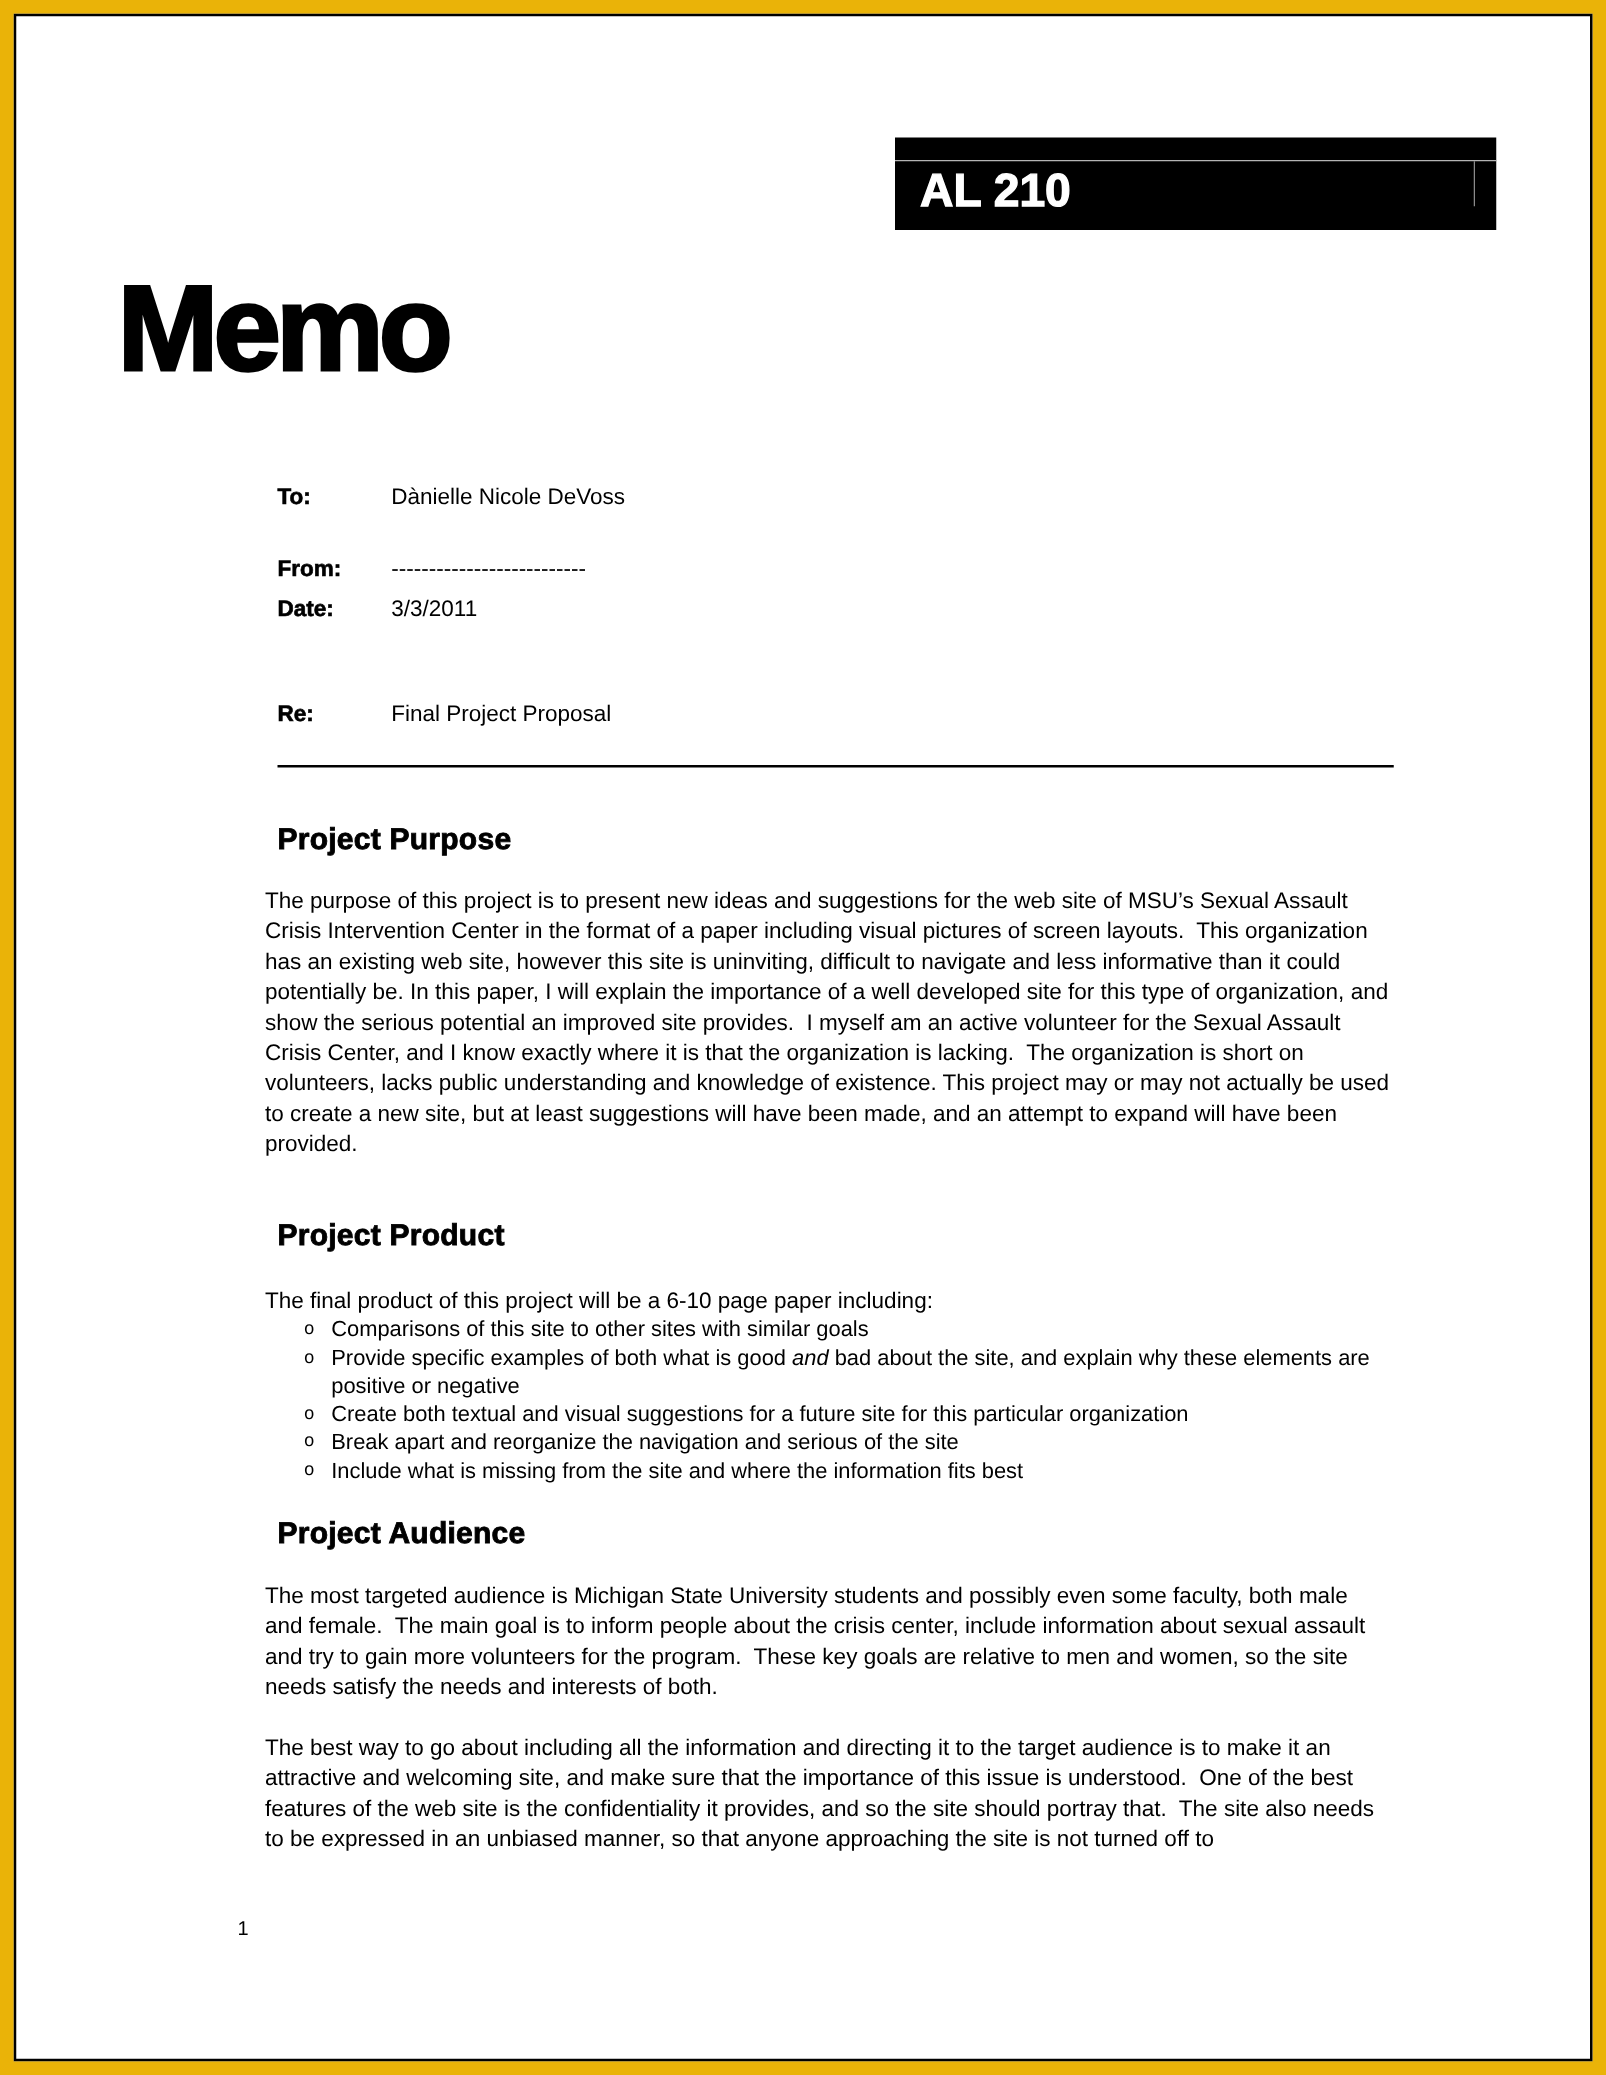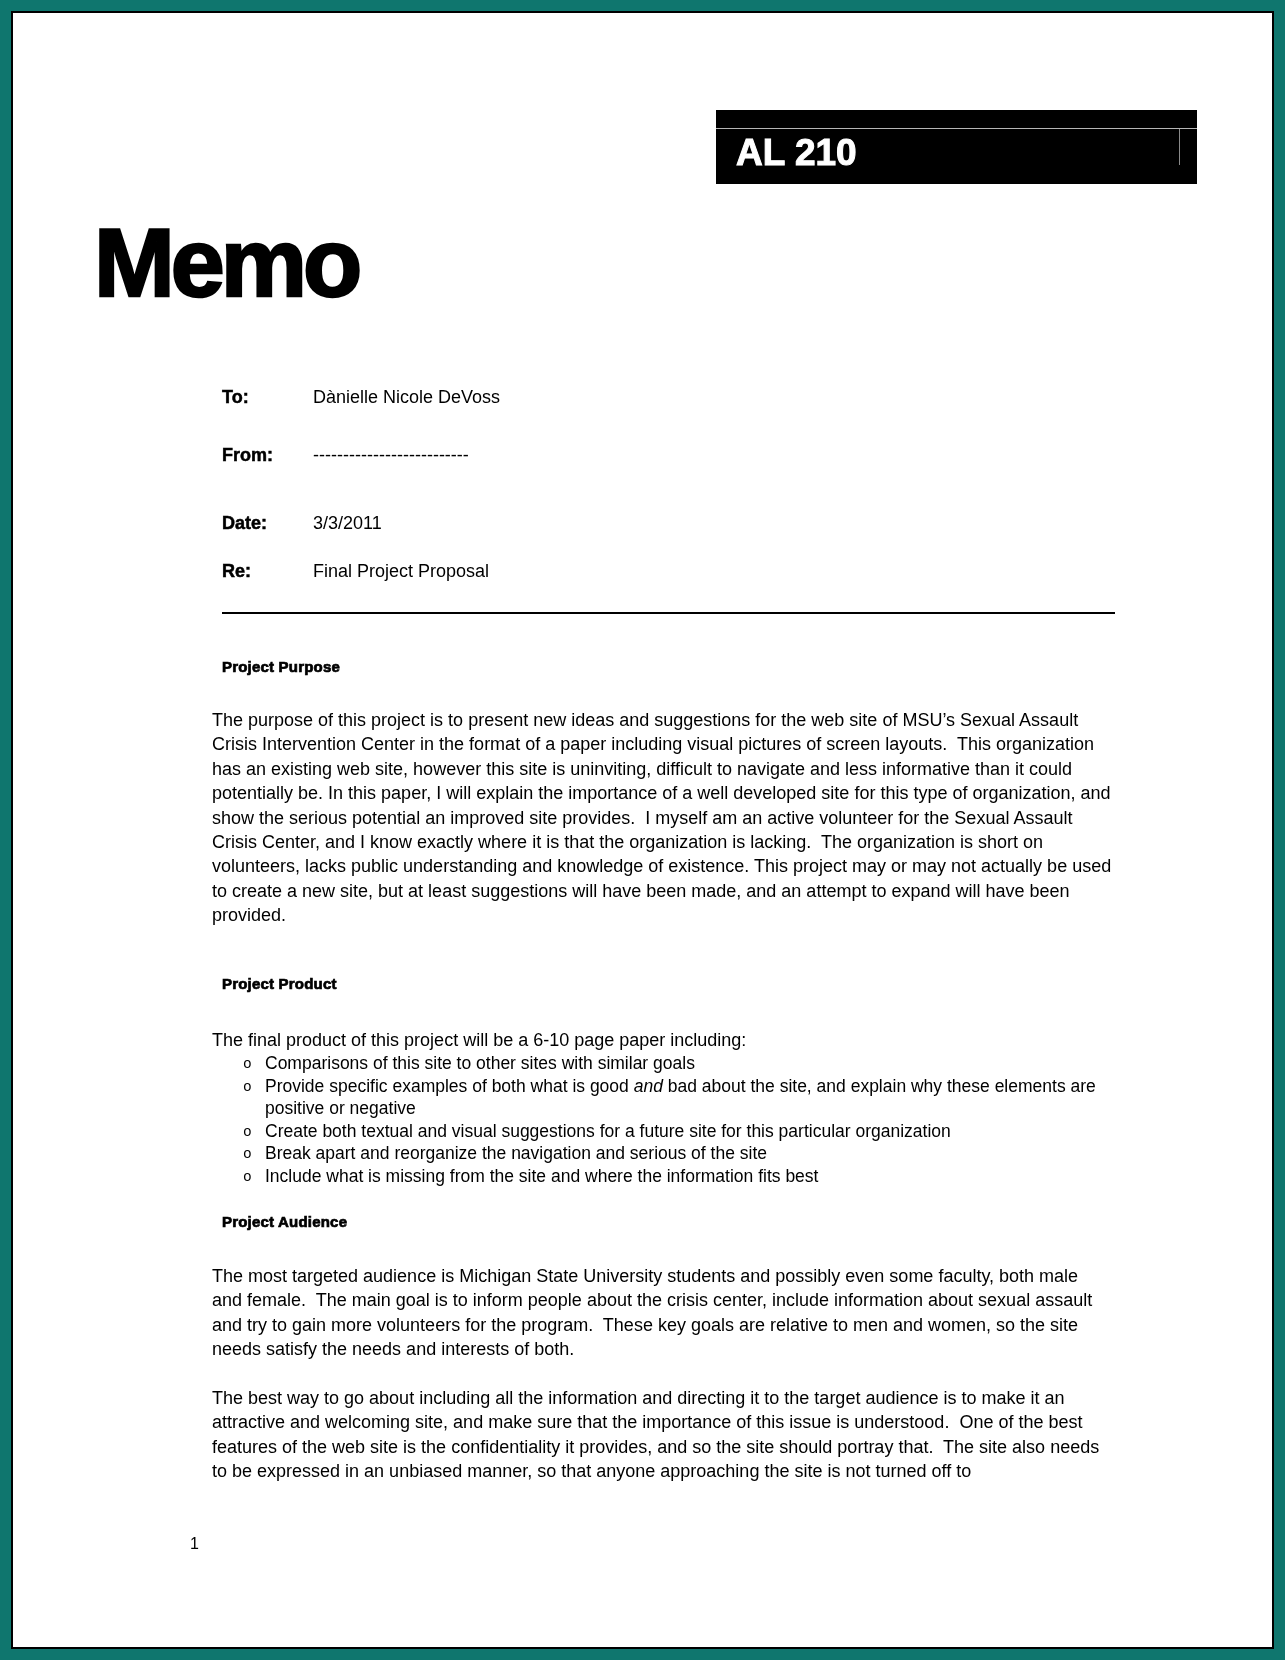--- a/index.html
+++ b/index.html
@@ -1,19 +1,19 @@
 <!DOCTYPE html>
 <html><head>
 <meta charset="utf-8">
 <style>
   html,body{margin:0;padding:0;background:#444;}
   .page{
     position:relative;
     width:1285px;height:1660px;
-    background:#0f766e;
+    background:#eab308;
     font-family:"Liberation Sans","DejaVu Sans",sans-serif;
     color:#000;
     overflow:hidden;
   }
   .sheet{
     position:absolute; inset:11px;
     background:#ffffff;
     border:2px solid #000;
   }
   .abs{position:absolute;}
@@ -54,21 +54,21 @@
   }
   .meta-value{display:inline-block;}
 
   .hrule{
     left:222px; top:612px; width:893px; height:0;
     border-top:2px solid #000;
   }
 
   
   .heading{
-    left:222px; font-size:15px; font-weight:bold;
+    left:222px; font-size:24px; font-weight:bold;
     -webkit-text-stroke:0.7px #000;
     letter-spacing:0.2px;
   }
   .para{
     left:212px; width:900px;
     font-size:18px; line-height:24.4px;
     white-space:pre-wrap;
   }
   .bullets{
     left:222px; width:900px;
@@ -99,21 +99,21 @@
   </div>
 
   <div class="abs memo-title">Memo</div>
 
   <div class="abs meta-row" style="top:386px;">
     <span class="meta-label">To:</span><span class="meta-value">Dànielle Nicole DeVoss</span>
   </div>
   <div class="abs meta-row" style="top:444px;">
     <span class="meta-label">From:</span><span class="meta-value">--------------------------</span>
   </div>
-  <div class="abs meta-row" style="top:512px;">
+  <div class="abs meta-row" style="top:476px;">
     <span class="meta-label">Date:</span><span class="meta-value">3/3/2011</span>
   </div>
   <div class="abs meta-row" style="top:560px;">
     <span class="meta-label">Re:</span><span class="meta-value">Final Project Proposal</span>
   </div>
 
   <div class="abs hrule"></div>
 
   <div class="abs heading" style="top:658px;">Project Purpose</div>
   <div class="abs para" style="top:708px;">The purpose of this project is to present new ideas and suggestions for the web site of MSU’s Sexual Assault Crisis Intervention Center in the format of a paper including visual pictures of screen layouts.  This organization has an existing web site, however this site is uninviting, difficult to navigate and less informative than it could potentially be. In this paper, I will explain the importance of a well developed site for this type of organization, and show the serious potential an improved site provides.  I myself am an active volunteer for the Sexual Assault Crisis Center, and I know exactly where it is that the organization is lacking.  The organization is short on volunteers, lacks public understanding and knowledge of existence. This project may or may not actually be used to create a new site, but at least suggestions will have been made, and an attempt to expand will have been provided.</div>

